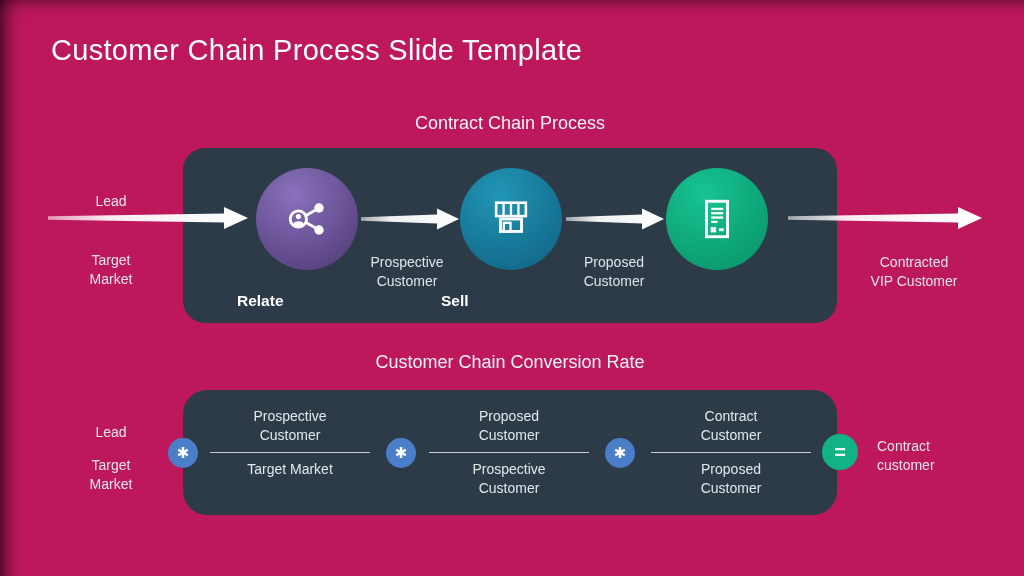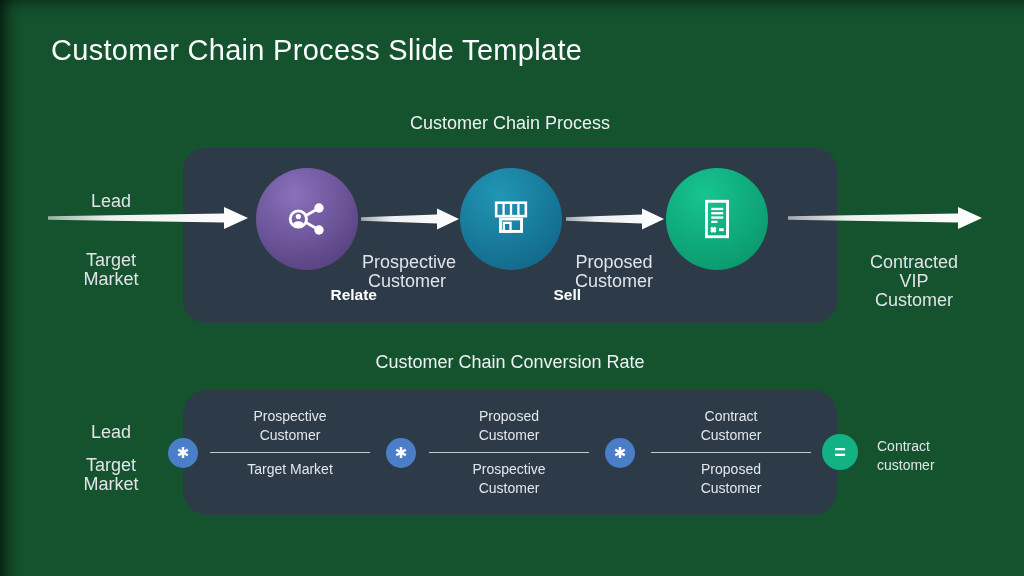--- a/index.html
+++ b/index.html
@@ -3,52 +3,52 @@
 <meta charset="utf-8">
 <style>
   html,body{margin:0;padding:0;}
   body{
     width:1024px;height:576px;overflow:hidden;
     font-family:"Liberation Sans","DejaVu Sans",sans-serif;
     background:#10151c;
   }
   .slide{
     position:relative;width:1024px;height:576px;
-    background:#14532d;
+    background:#be185d;
     box-shadow: inset 16px 10px 20px -14px rgba(0,0,0,0.95);
   }
   .abs{position:absolute;}
   .title{
     left:51px;top:34px;margin:0;
     font-size:29px;font-weight:400;color:#fbfcfd;letter-spacing:0.3px;
   }
   .section-heading{
     left:183px;width:654px;text-align:center;
     font-size:18px;color:#eef1f4;
   }
   .heading1{top:113px;}
   .heading2{top:352px;}
   .panel{
     background:#2d3b49;
   }
   .panel1{left:183px;top:148px;width:654px;height:175px;border-radius:22px;}
   .panel2{left:183px;top:390px;width:654px;height:125px;border-radius:24px;}
 
   .small-label{
-    font-size:18px;color:#e0e4e8;text-align:center;line-height:19px;
+    font-size:14px;color:#e0e4e8;text-align:center;line-height:19px;
   }
   .step-circle{
     width:102px;height:102px;border-radius:50%;
     display:flex;align-items:center;justify-content:center;
   }
   .circle-relate{left:256px;top:168px;background:radial-gradient(circle at 38% 26%,#8a71bd,#5a4483 78%);}
   .circle-sell{left:460px;top:168px;background:radial-gradient(circle at 38% 26%,#2196b4,#136a8c 80%);}
   .circle-contract{left:666px;top:168px;background:radial-gradient(circle at 38% 26%,#17c492,#0b9a6e 80%);}
   .step-label{
-    width:140px;top:286px;text-align:right;
+    width:140px;top:292px;text-align:left;
     font-size:15.5px;font-weight:700;color:#ffffff;
   }
   .lbl-relate{left:237px;}
   .lbl-sell{left:441px;}
   .lbl-contract{left:647px;}
 
   .op-circle{
     width:30px;height:30px;border-radius:50%;background:#4b7ec9;
     display:flex;align-items:center;justify-content:center;
   }
@@ -94,21 +94,21 @@
       <linearGradient id="arrowGrad" x1="0" y1="0" x2="1" y2="0">
         <stop offset="0" stop-color="#ffffff" stop-opacity="0.55"></stop>
         <stop offset="0.3" stop-color="#ffffff" stop-opacity="0.92"></stop>
         <stop offset="1" stop-color="#ffffff" stop-opacity="1"></stop>
       </linearGradient>
     </defs>
   </svg>
 
   <h1 class="abs title">Customer Chain Process Slide Template</h1>
 
-  <div class="abs section-heading heading1">Customer Chain Process</div>
+  <div class="abs section-heading heading1">Contract Chain Process</div>
   <div class="abs panel panel1"></div>
 
   <svg class="abs" style="left:48px;top:203px;" width="200" height="30">
     <polygon points="0,13.2 176,10.6 176,4 200,15 176,26 176,19.4 0,16.8" fill="url(#arrowGrad)"></polygon>
   </svg>
   <div class="abs small-label" style="left:75px;width:72px;top:192px;">Lead</div>
   <div class="abs small-label" style="left:75px;width:72px;top:251px;">Target Market</div>
 
   <div class="abs step-circle circle-relate">
     <svg width="46" height="46" viewBox="0 0 48 48">

